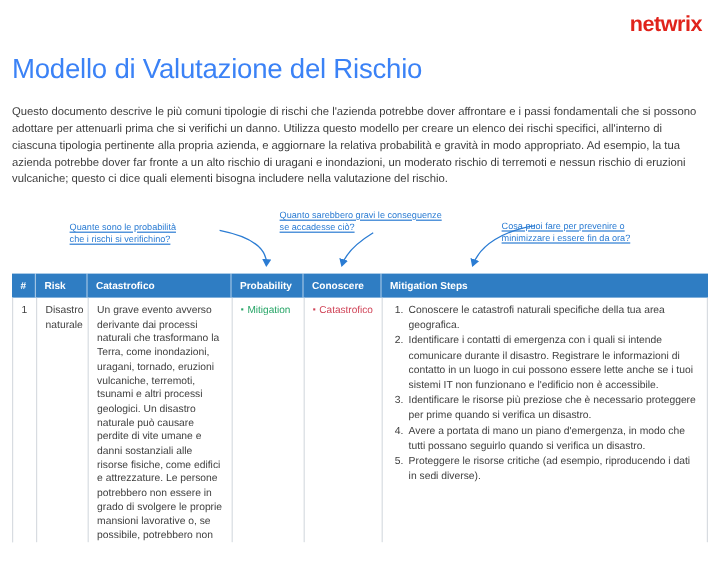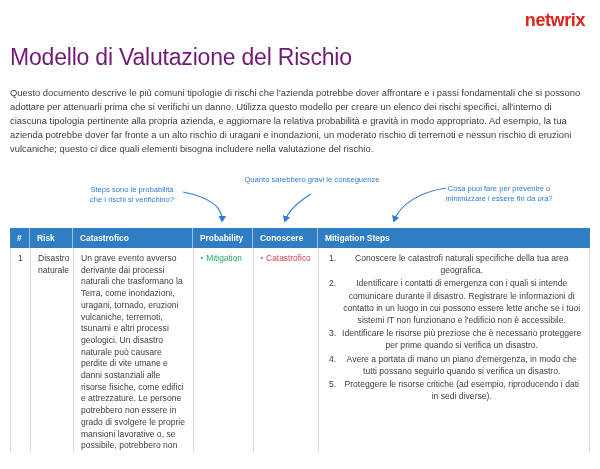--- a/index.html
+++ b/index.html
@@ -10,30 +10,30 @@
     font-family:"Liberation Sans", sans-serif;
     color:#3f3f3f;
   }
   .logo {
     position:absolute; top:10px; right:15px;
     font-size:18px; font-weight:bold; letter-spacing:-0.4px;
     color:#e0231b;
   }
   .title {
     position:absolute; left:10px; top:44px;
-    font-size:23px; font-weight:400; color:#701a75;
+    font-size:23px; font-weight:400; color:#3b82f6;
     letter-spacing:-0.2px; white-space:nowrap;
   }
   .intro {
     position:absolute; left:10px; top:86px; width:581px;
     font-size:9.4px; line-height:14px; color:#3d3d3d;
   }
   .ann {
-    position:absolute; text-align:center;
-    font-size:7.6px; line-height:10px; color:#2b7cd3;
+    position:absolute; text-align:left;
+    font-size:7.6px; line-height:10px; color:#2b7cd3;text-decoration:underline;
   }
   .ann-1 { left:58px;  top:185px; width:148px; }
   .ann-2 { left:233px; top:175px; width:158px; }
   .ann-3 { left:418px; top:184px; width:162px; }
   .arrows { position:absolute; left:0; top:168px; }
   .rtable { position:absolute; left:10px; top:228px; width:580px; }
   .thead {
     display:flex; background:#2f7dc3; color:#ffffff;
     font-size:8.4px; font-weight:bold; height:20px; align-items:center;
   }
@@ -51,39 +51,40 @@
   .c-desc { width:120px; }
   .c-prob { width:60px; }
   .c-sev  { width:65px; }
   .c-mit  { width:272px; }
   .tbody .c-mit { padding-top:4px; line-height:12.2px; }
   .tag { white-space:nowrap; font-size:8.4px; }
   .tag .bullet { font-size:7px; margin-right:3px; position:relative; top:-1px; }
   .tag-green { color:#27a567; }
   .tag-red   { color:#d04357; }
   ol.mit { list-style-position:outside; margin-left:13px; }
-  ol.mit li { padding-left:2px; margin-bottom:1px;text-align:center; }
+  ol.mit li { padding-left:2px; margin-bottom:1px; }
 </style>
 </head>
 <body>
 
 <div class="page">
 
   <div class="logo">netwrix</div>
 
   <h1 class="title">Modello di Valutazione del Rischio</h1>
 
   <p class="intro">Questo documento descrive le più comuni tipologie di rischi che l'azienda potrebbe dover affrontare e i passi fondamentali che si possono adottare per attenuarli prima che si verifichi un danno. Utilizza questo modello per creare un elenco dei rischi specifici, all'interno di ciascuna tipologia pertinente alla propria azienda, e aggiornare la relativa probabilità e gravità in modo appropriato. Ad esempio, la tua azienda potrebbe dover far fronte a un alto rischio di uragani e inondazioni, un moderato rischio di terremoti e nessun rischio di eruzioni vulcaniche; questo ci dice quali elementi bisogna includere nella valutazione del rischio.</p>
 
   <div class="ann ann-1">
-    <div>Steps sono le probabilità</div>
+    <div>Quante sono le probabilità</div>
     <div>che i rischi si verifichino?</div>
   </div>
   <div class="ann ann-2">
     <div>Quanto sarebbero gravi le conseguenze</div>
+    <div>se accadesse ciò?</div>
   </div>
   <div class="ann ann-3">
     <div>Cosa puoi fare per prevenire o</div>
     <div>minimizzare i essere fin da ora?</div>
   </div>
 
   <svg class="arrows" width="600" height="62" viewBox="0 0 600 62">
     <defs>
       <marker id="ah" markerWidth="7" markerHeight="7" refX="4.6" refY="3.5" orient="auto">
         <path d="M0,0 L6,3.5 L0,7 Z" fill="#2b7cd3"></path>

